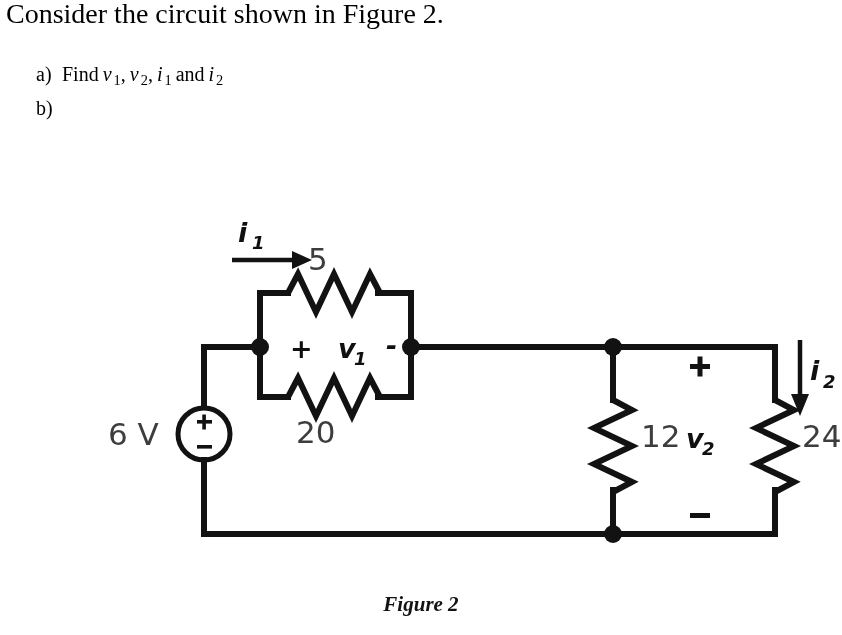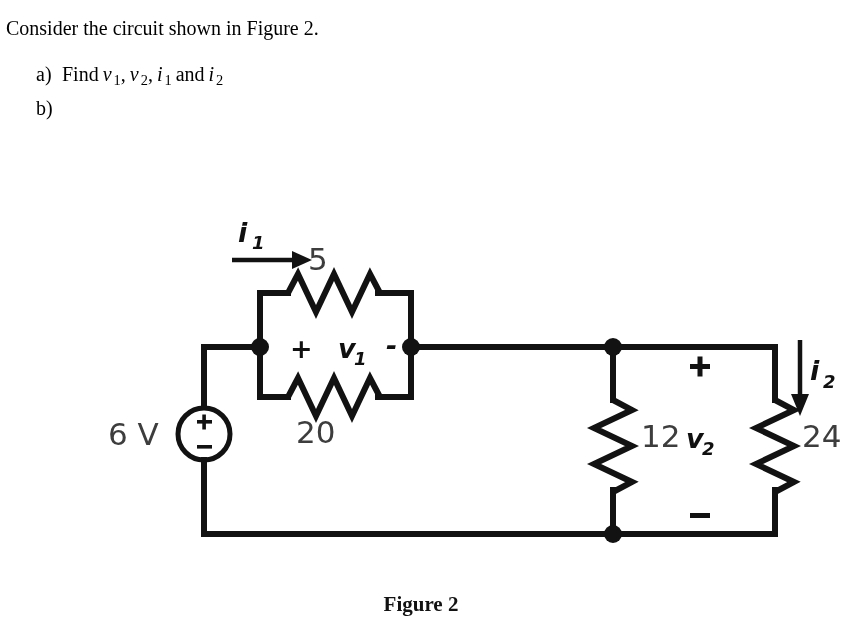--- a/index.html
+++ b/index.html
@@ -19,22 +19,22 @@
   
   #problem-statement {
     position: absolute;
     left: 0;
     top: 0;
     width: 842px;
   }
   .stmt-intro {
     position: absolute;
     left: 6px;
-    top: 15px;
-    font-size: 20px;
+    top: 1px;
+    font-size: 28px;
     line-height: 26px;
     white-space: nowrap;
   }
   .stmt-list {
     position: absolute;
     left: 36px;
     top: 60px;
     width: 790px;
   }
   .stmt-item {
@@ -130,20 +130,21 @@
   }
 
   
   #figure-caption {
     position: absolute;
     left: 0;
     top: 592px;
     width: 842px;
     text-align: center;
     font-family: "Liberation Serif", serif;
+    font-style: italic;
     font-weight: bold;
     font-size: 21px;
     color: #121212;
   }
 </style>
 </head>
 <body>
 
 <div id="problem-statement">
 

